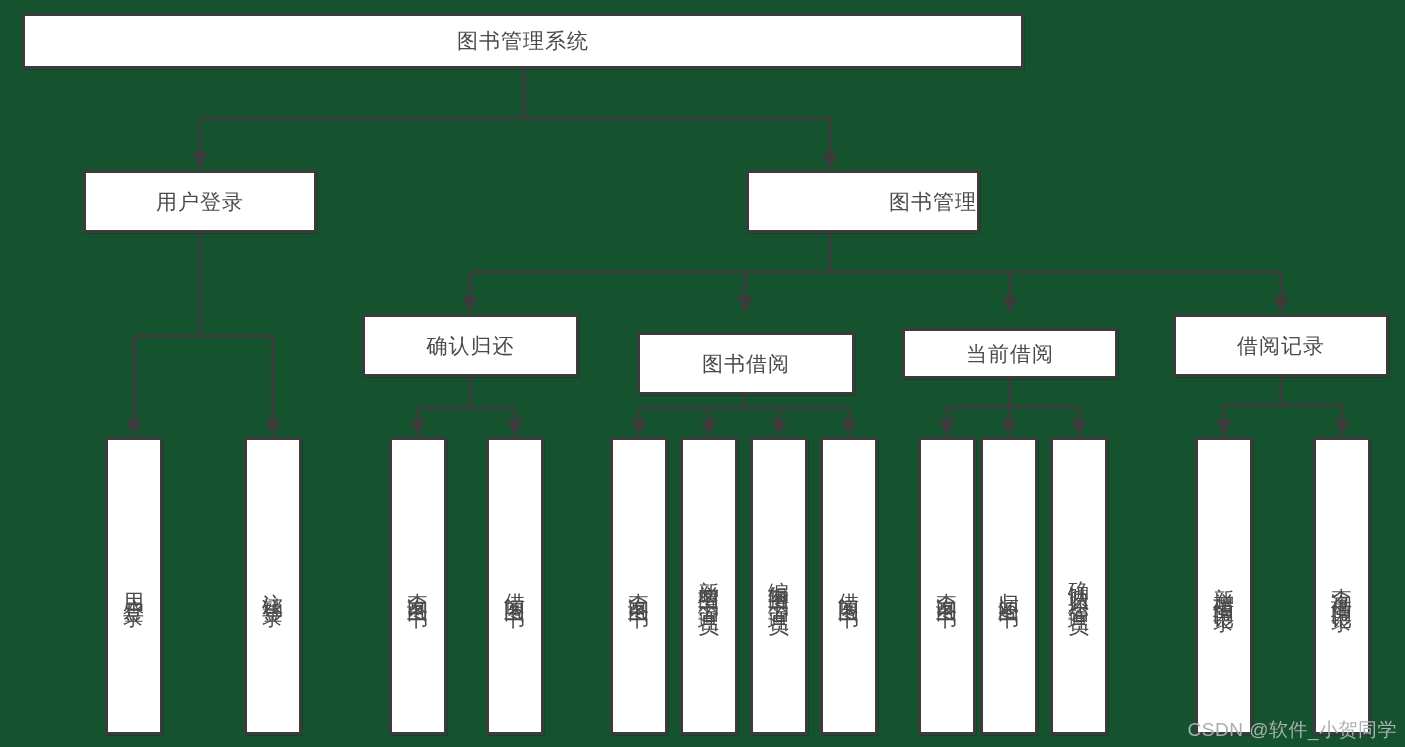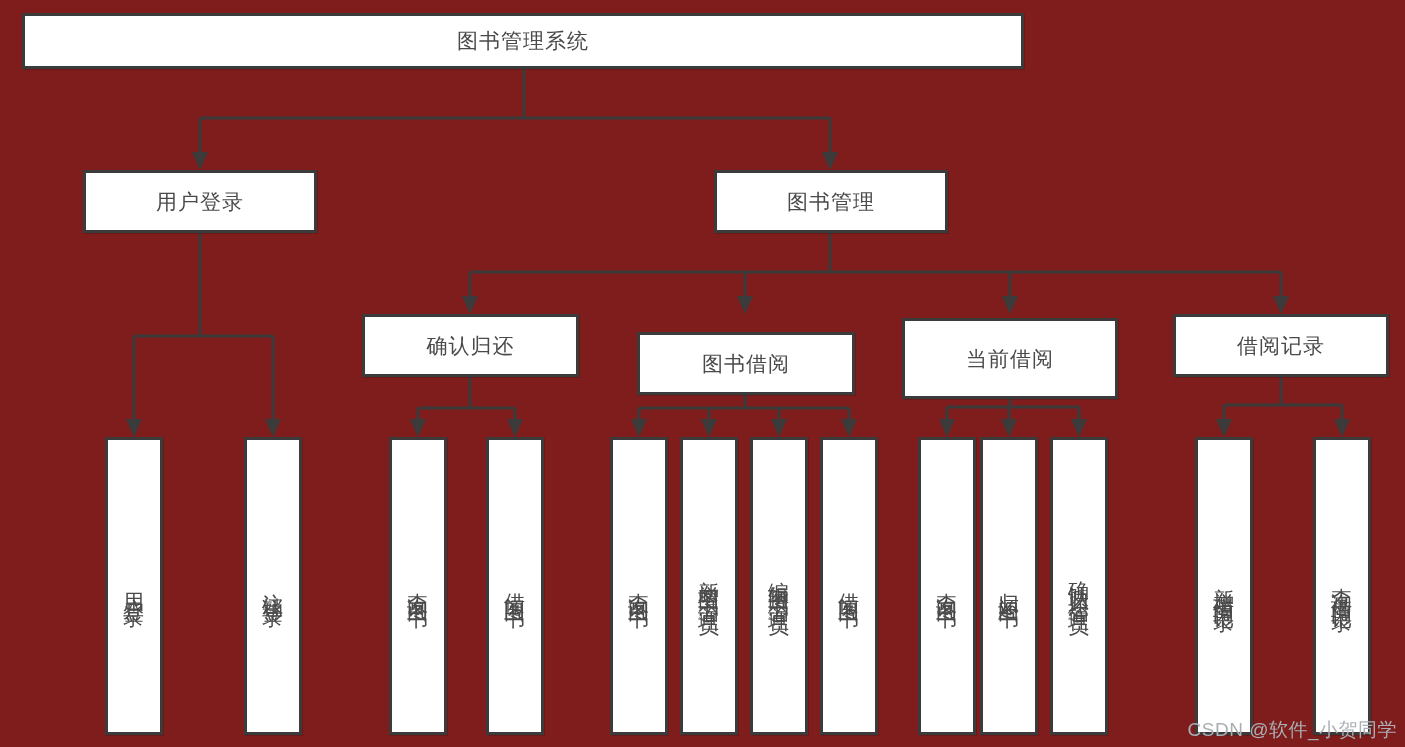--- a/index.html
+++ b/index.html
@@ -4,21 +4,21 @@
 <style>
   html, body {
     margin: 0;
     padding: 0;
     background: #ffffff;
   }
   #canvas {
     position: relative;
     width: 1405px;
     height: 747px;
-    background: #7f1d1d;
+    background: #14532d;
     font-family: "Liberation Sans", sans-serif;
     overflow: hidden;
     text-decoration: underline;
   }
   #wires {
     position: absolute;
     left: 0;
     top: 0;
     pointer-events: none;
   }
@@ -42,24 +42,24 @@
     height: 298px;
   }
   .node.leaf span {
     writing-mode: vertical-rl;
     text-orientation: mixed;
     letter-spacing: 5px;
     line-height: 1;
   }
   .root-box   { left: 22px;  top: 13px;  width: 1002px; height: 56px; }
   .l2-a       { left: 83px;  top: 170px; width: 234px;  height: 63px; }
-  .l2-b       { left: 714px; top: 170px; width: 234px;  height: 63px; }
+  .l2-b       { left: 746px; top: 170px; width: 234px;  height: 63px; justify-content: flex-end; }
   .l3-a       { left: 362px; top: 314px; width: 217px;  height: 63px; }
   .l3-b       { left: 637px; top: 332px; width: 218px;  height: 63px; }
-  .l3-c       { left: 902px; top: 318px; width: 216px;  height: 81px; }
+  .l3-c       { left: 902px; top: 328px; width: 216px;  height: 51px; }
   .l3-d       { left: 1173px;top: 314px; width: 216px;  height: 63px; }
   .lf-1  { left: 105px; }
   .lf-2  { left: 244px; }
   .lf-3  { left: 389px; }
   .lf-4  { left: 486px; }
   .lf-5  { left: 610px; }
   .lf-6  { left: 680px; }
   .lf-7  { left: 750px; }
   .lf-8  { left: 820px; }
   .lf-9  { left: 918px; }

